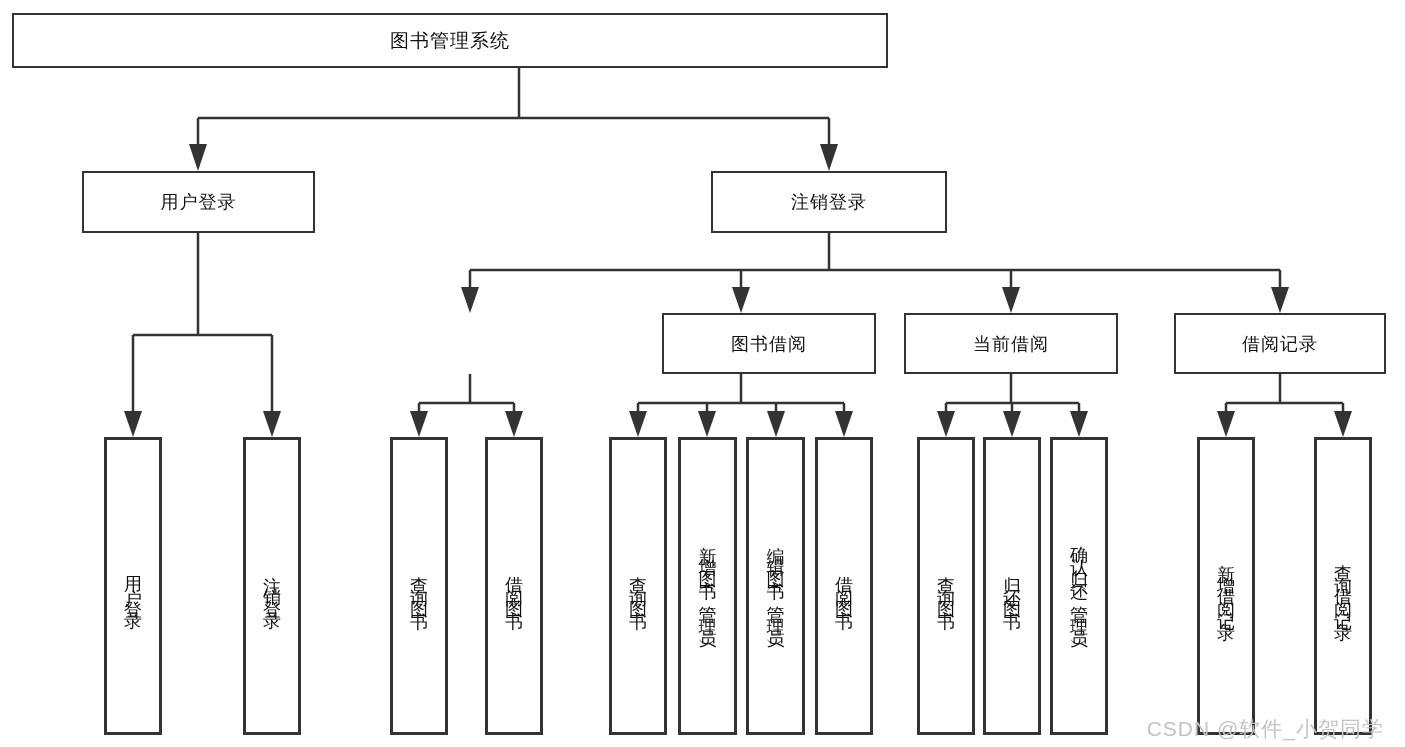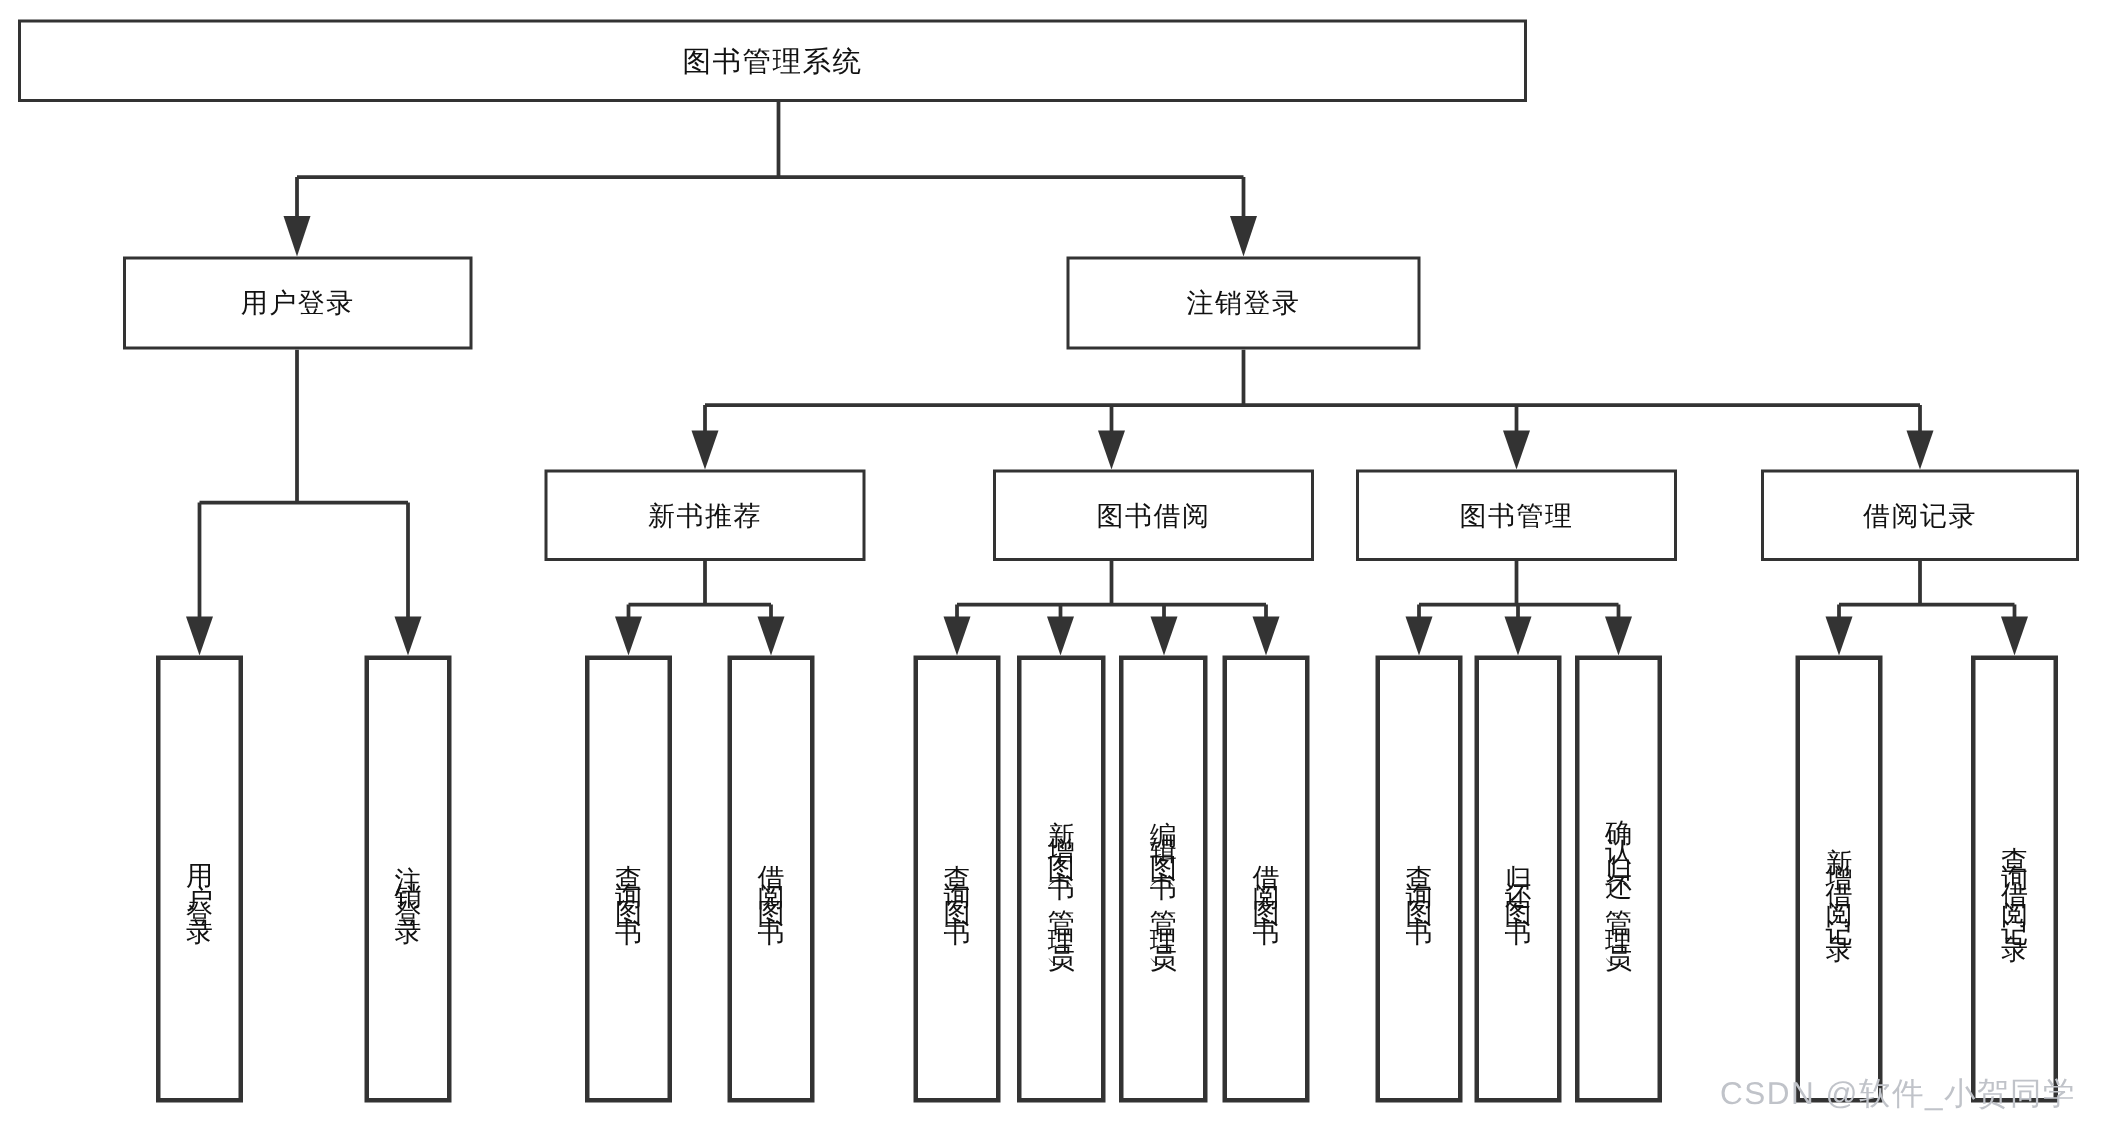--- a/index.html
+++ b/index.html
@@ -14,21 +14,21 @@
     display:flex;align-items:center;justify-content:center;
     font-size:18px;letter-spacing:1px;
   }
   .root{border-width:2px;font-size:19px;}
   .leaf{border-width:3px;}
   .leaf .vtext{
     writing-mode:vertical-rl;text-orientation:mixed;
     letter-spacing:12px;font-size:18px;line-height:1;
   }
   
-  .n-root     {left:12px;  top:13px;  width:1006px;height:55px;}
+  .n-root     {left:12px;  top:13px;  width:876px;height:55px;}
   .n-userlogin{left:82px;  top:171px; width:233px; height:62px;}
   .n-bookmgmt {left:711px; top:171px; width:236px; height:62px;}
   .n-newrec   {left:363px; top:313px; width:214px; height:61px;}
   .n-borrow   {left:662px; top:313px; width:214px; height:61px;}
   .n-current  {left:904px; top:313px; width:214px; height:61px;}
   .n-records  {left:1174px;top:313px; width:212px; height:61px;}
   .lf{top:437px;height:298px;width:58px;}
   .l1{left:104px}.l2{left:243px}.l3{left:390px}.l4{left:485px}
   .l5{left:609px}.l6{left:678px;width:59px}.l7{left:746px;width:59px}.l8{left:815px}
   .l9{left:917px}.l10{left:983px}.l11{left:1050px}
@@ -87,28 +87,25 @@
     <span>图书管理系统</span>
   </div>
 
   <div class="box n-userlogin">
     <span>用户登录</span>
   </div>
   <div class="box n-bookmgmt">
     <span>注销登录</span>
   </div>
 
-  <div class="box n-newrec">
-    <span>新书推荐</span>
-  </div>
   <div class="box n-borrow">
     <span>图书借阅</span>
   </div>
   <div class="box n-current">
-    <span>图书管理</span>
+    <span>当前借阅</span>
   </div>
   <div class="box n-records">
     <span>借阅记录</span>
   </div>
 
   <div class="box leaf lf l1">
     <span class="vtext">用户登录</span>
   </div>
   <div class="box leaf lf l2">
     <span class="vtext">注销登录</span>

